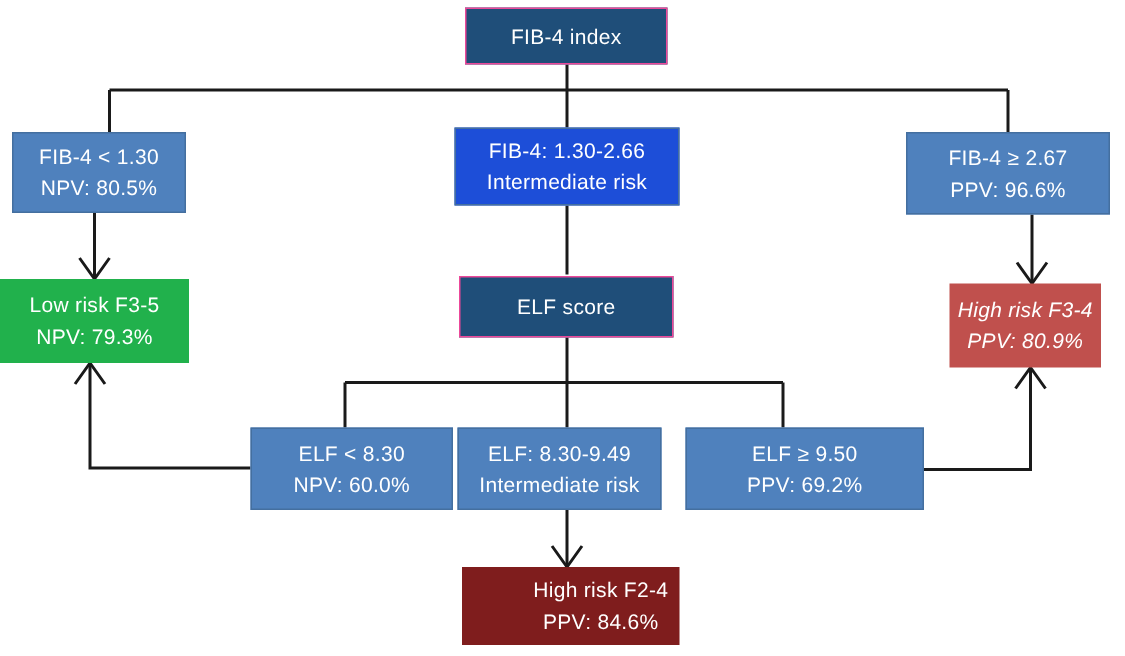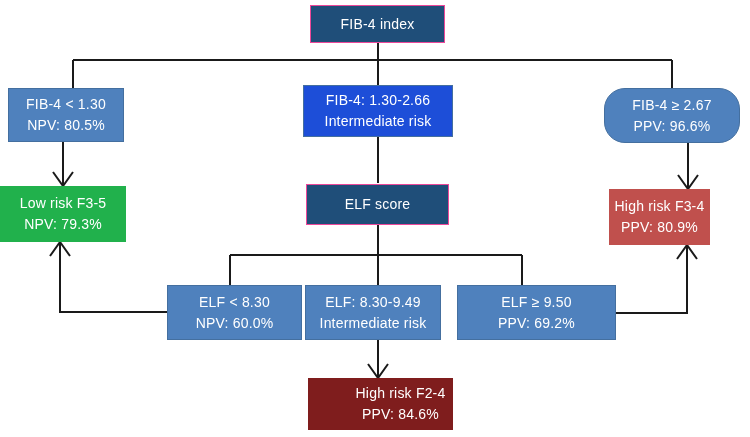--- a/index.html
+++ b/index.html
@@ -12,24 +12,24 @@
     justify-content:center;text-align:center;color:#ffffff;
     font-size:14px;line-height:21px;letter-spacing:0.2px;box-sizing:border-box;
   }
   .navy{border:1px solid #ec4899;}
   .blue{border:1px solid #446f9f;}
   .plain{border:none;}
   
   .n-fib4index {left:310px;top:5px;  width:135px;height:38px;}
   .n-fib4low   {left:8px;  top:88px; width:116px;height:54px;}
   .n-fib4mid   {left:303px;top:85px; width:150px;height:52px;}
-  .n-fib4high  {left:604px;top:88px; width:136px;height:55px;border-radius:21px;}
+  .n-fib4high  {left:604px;top:88px; width:136px;height:55px;}
   .n-lowrisk   {left:0px;  top:186px;width:126px;height:56px;}
   .n-elfscore  {left:306px;top:184px;width:143px;height:41px;}
-  .n-highf34   {left:609px;top:189px;width:101px;height:56px;}
+  .n-highf34   {left:633px;top:189px;width:101px;height:56px;font-style:italic;}
   .n-elflow    {left:167px;top:285px;width:135px;height:55px;}
   .n-elfmid    {left:305px;top:285px;width:136px;height:55px;}
   .n-elfhigh   {left:457px;top:285px;width:159px;height:55px;}
   .n-highf24   {left:308px;top:378px;width:145px;height:52px;}
   svg.wires{position:absolute;left:0;top:0;pointer-events:none;}
 </style>
 </head>
 <body>
 
 <div id="canvas">

